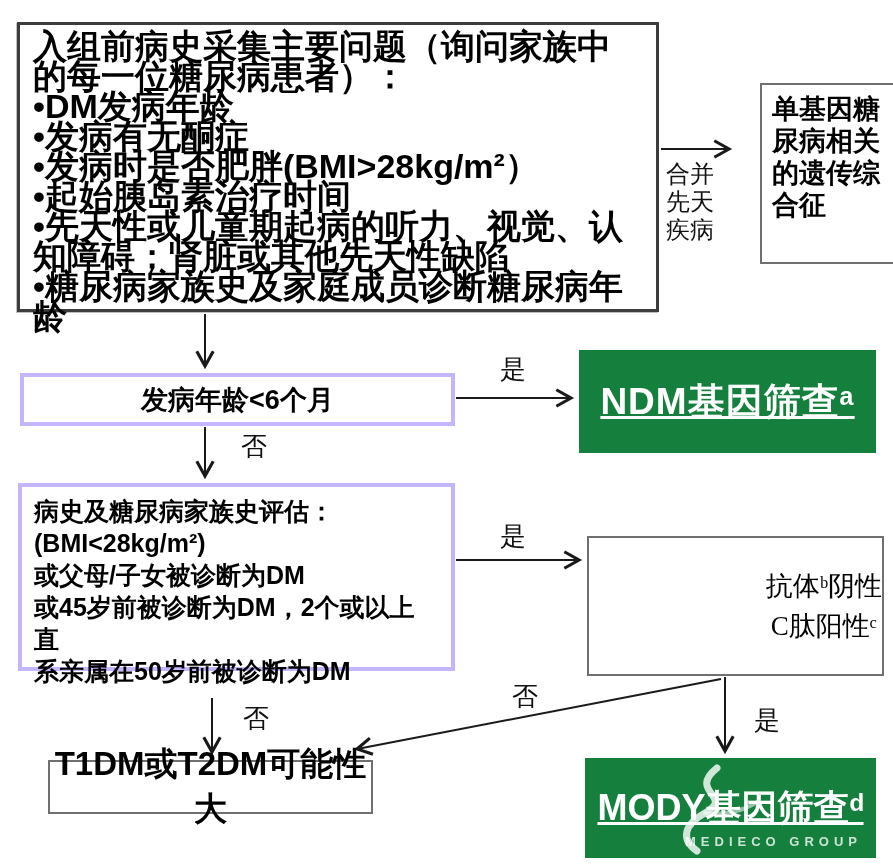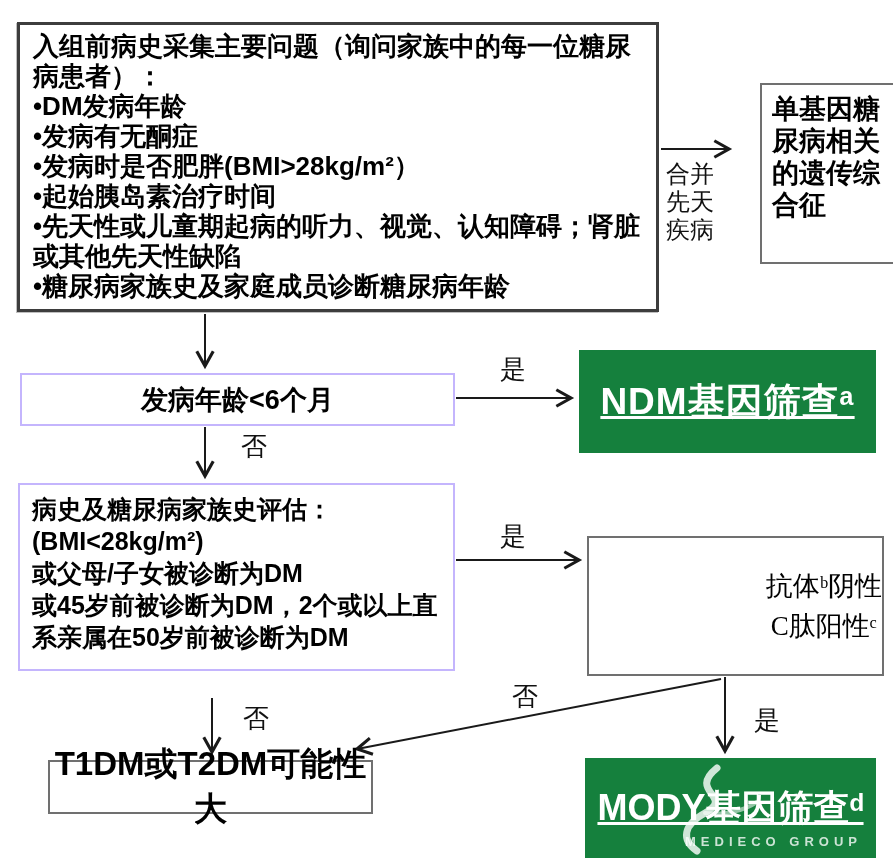--- a/index.html
+++ b/index.html
@@ -6,27 +6,27 @@
   .canvas{
     position:relative;
     width:893px;height:868px;
     background:#ffffff;
     font-family:"Liberation Sans", sans-serif;
     color:#000;
     overflow:hidden;
   }
   .node{position:absolute;box-sizing:border-box;background:#ffffff;}
   .bordered-dark{border:3px solid #3d3d3d;box-shadow:-1px 1px 0 rgba(0,0,0,.25);}
-  .bordered-mid{border:2px solid #c4b5fd;}
+  .bordered-mid{border:4px solid #c4b5fd;}
   .bordered-gray{border:2px solid #707070;}
   .dark{background:#15803d;color:#ffffff;text-decoration:underline;}
   .bold{font-weight:bold;}
   .center{display:flex;align-items:center;justify-content:center;text-align:center;}
 
-  .intake{left:17px;top:22px;width:642px;height:290px;padding:6px 13px;font-size:26px;line-height:30px;font-weight:bold;}
+  .intake{left:17px;top:22px;width:642px;height:290px;padding:6px 13px;font-size:34px;line-height:30px;font-weight:bold;}
   .syndrome{left:760px;top:83px;width:140px;height:181px;padding:8px 10px;font-size:27px;line-height:32px;font-weight:bold;}
   .onset{left:20px;top:373px;width:435px;height:53px;font-size:27px;}
   .ndm{left:579px;top:350px;width:297px;height:103px;font-size:37px;letter-spacing:1px;}
   .evaluation{left:18px;top:483px;width:437px;height:188px;padding:8px 12px;font-size:25px;line-height:32px;font-weight:bold;}
   .antibody{left:587px;top:536px;width:297px;height:140px;font-size:27px;line-height:40px;font-family:"Liberation Serif", serif;font-weight:normal;justify-content:flex-end;}
   .t1dm{left:48px;top:760px;width:325px;height:54px;font-size:33px;}
   .mody{left:585px;top:758px;width:291px;height:100px;font-size:36px;}
 
   .edge-label{
     position:absolute;font-family:"Liberation Serif", serif;

